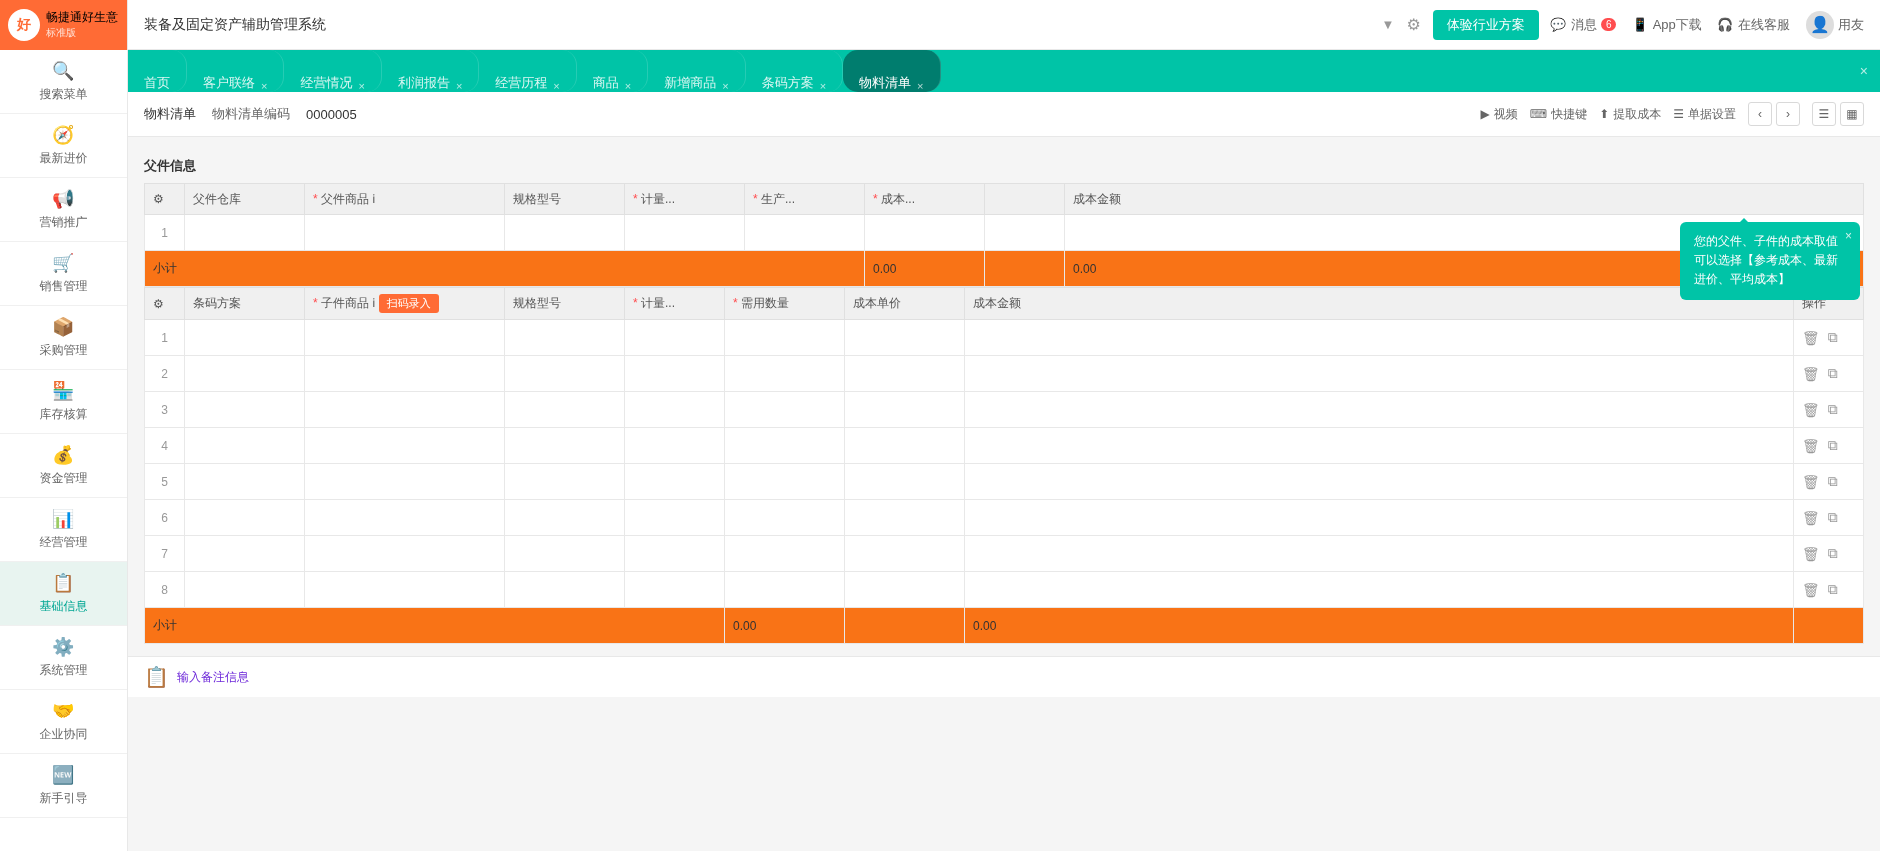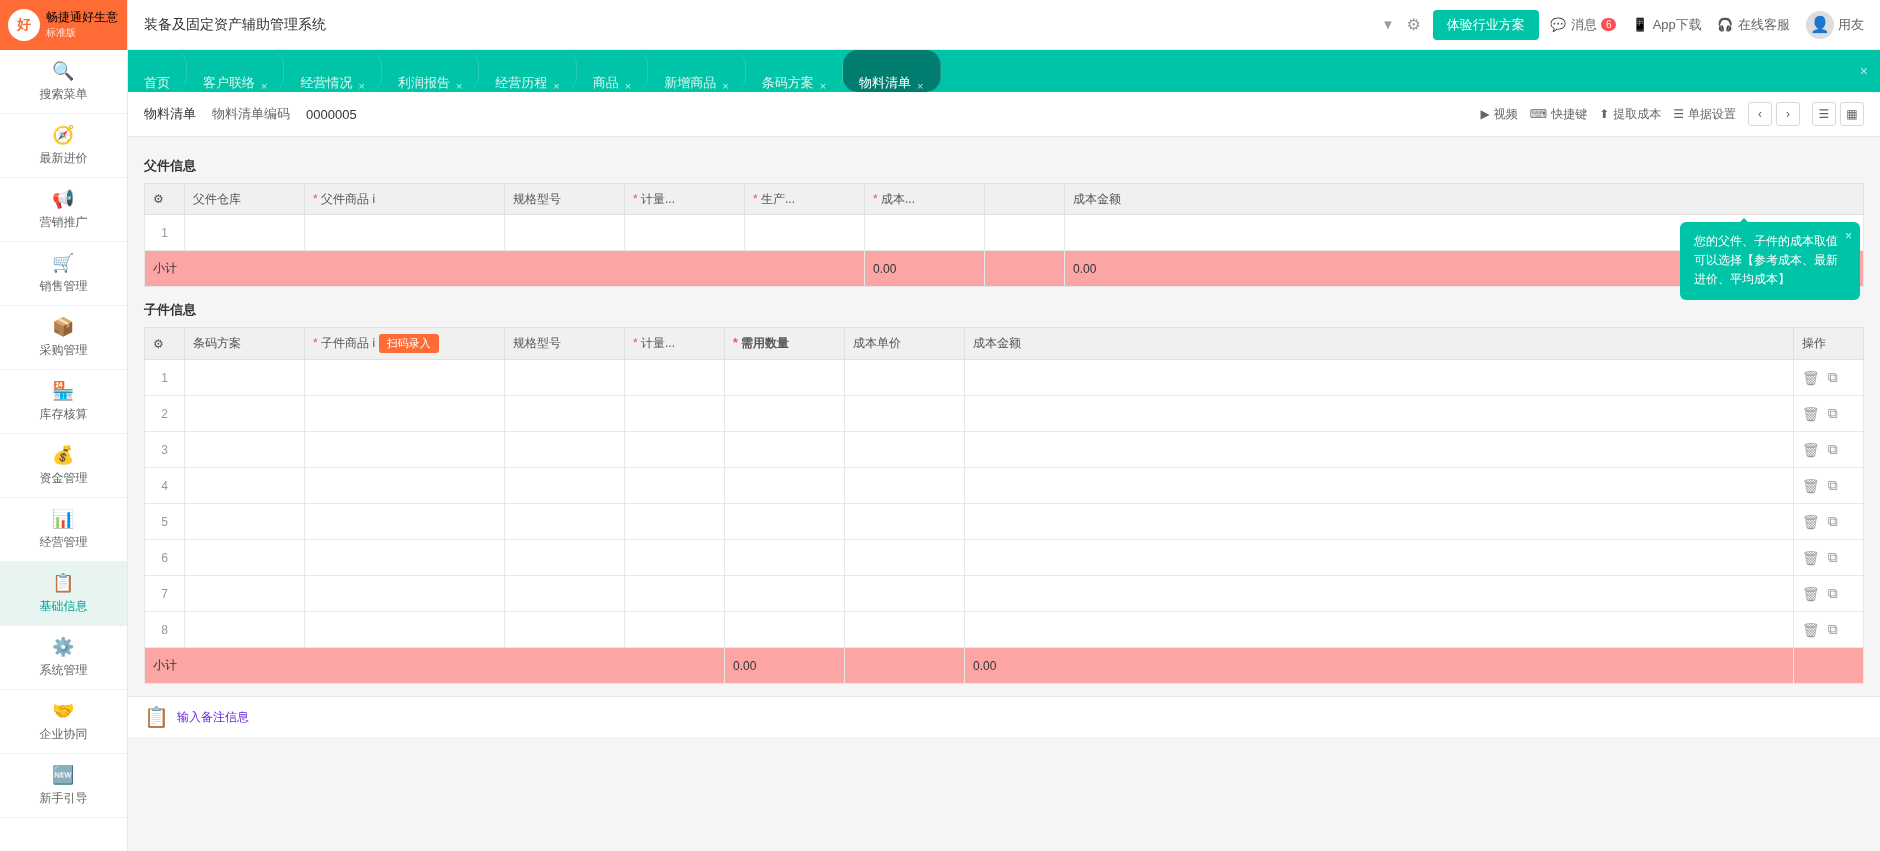--- a/index.html
+++ b/index.html
@@ -180,21 +180,21 @@
       white-space: nowrap;
     }
     .data-table th .required { color: #ff4d4f; }
     .data-table td {
       border: 1px solid #e8e8e8;
       padding: 4px 8px;
       height: 36px;
       color: #333;
     }
     .data-table tr.subtotal td {
-      background: #fca5a5;
+      background: #f97316;
       font-weight: 500;
       color: #333;
     }
     .data-table .row-num { color: #999; text-align: center; width: 36px; }
     .data-table .subtotal-label { color: #666; }
     .data-table .subtotal-val { font-weight: bold; color: #333; }
 
     .scan-btn {
       background: #ff6b35;
       color: #fff;
@@ -457,33 +457,32 @@
           </tr>
           <tr class="subtotal">
             <td colspan="6" class="subtotal-label">小计</td>
             <td class="subtotal-val">0.00</td>
             <td></td>
             <td class="subtotal-val">0.00</td>
           </tr>
         </tbody>
       </table>
 
-      <div class="section-title" style="margin-top:14px;">子件信息</div>
       <table class="data-table">
         <thead>
           <tr>
             <th style="width:40px;">⚙</th>
             <th style="width:120px;">条码方案</th>
             <th style="width:200px;">
               <span class="required">*</span> 子件商品 ℹ
               <button class="scan-btn">扫码录入</button>
             </th>
             <th style="width:120px;">规格型号</th>
             <th style="width:100px;"><span class="required">*</span> 计量...</th>
-            <th style="width:120px;font-weight:bold;"><span class="required">*</span> 需用数量</th>
+            <th style="width:120px;"><span class="required">*</span> 需用数量</th>
             <th style="width:120px;">成本单价</th>
             <th>成本金额</th>
             <th style="width:70px;">操作</th>
           </tr>
         </thead>
         <tbody id="child-tbody">
 
         <tr>
     <td class="row-num">1</td>
     <td></td>

